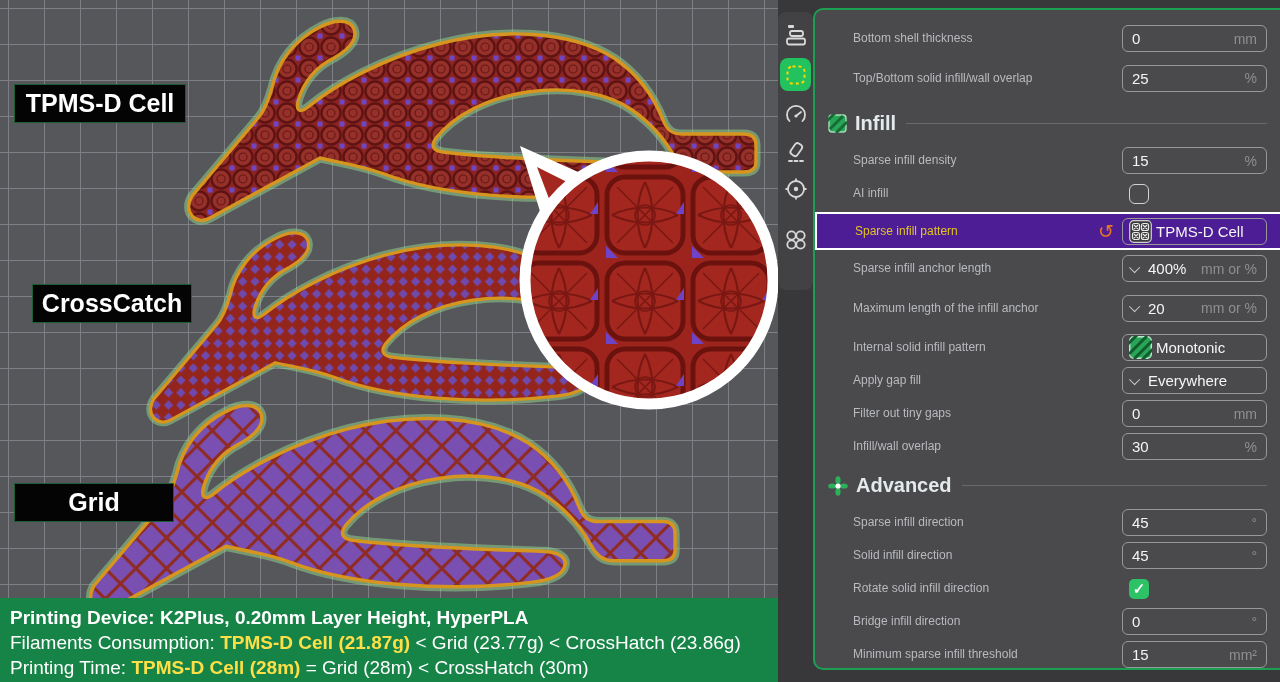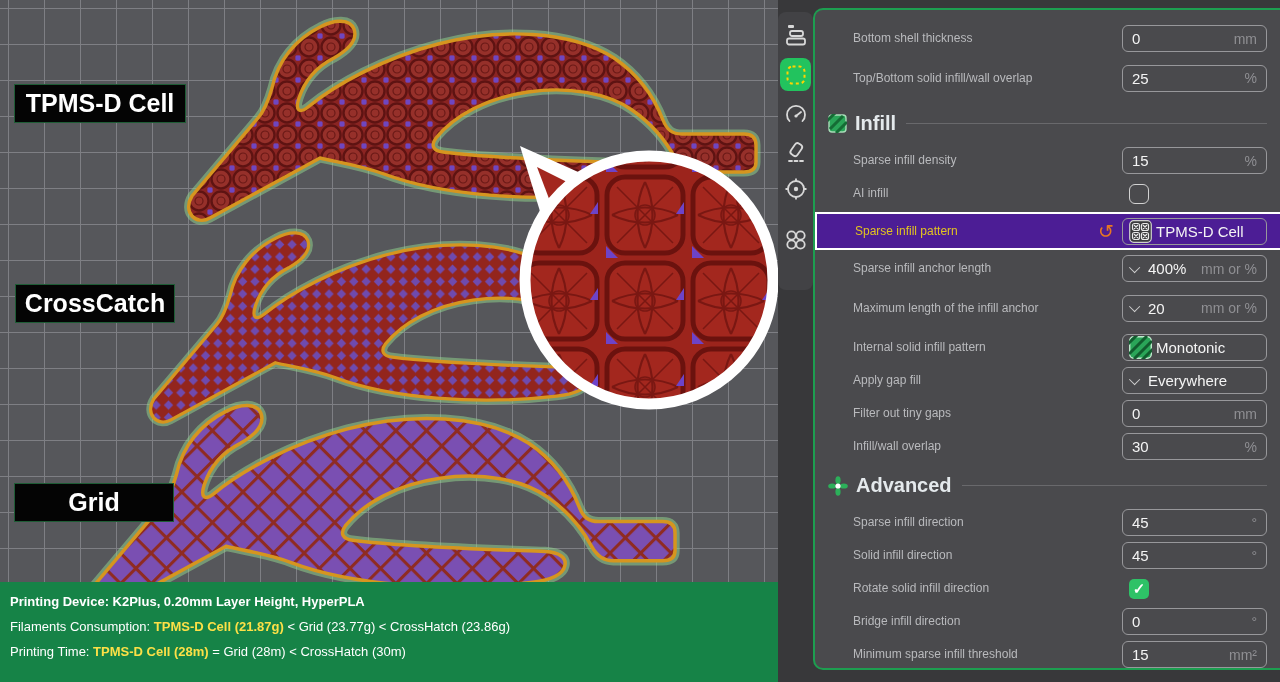--- a/index.html
+++ b/index.html
@@ -8,26 +8,26 @@
 
   
   .viewport{position:absolute;left:0;top:0;width:778px;height:682px;overflow:hidden;
     background-color:#56575b;
     background-image:linear-gradient(#7e7f84 1px, transparent 1px),linear-gradient(90deg,#7e7f84 1px, transparent 1px);
     background-size:36px 36px;background-position:8px 8px;}
   .models-svg{position:absolute;left:0;top:0;}
   .model-label{position:absolute;background:#040404;color:#fff;font-weight:bold;font-size:25px;
     display:flex;align-items:center;justify-content:center;border:1px solid rgba(45,140,80,.65);}
   .label-tpms{left:14px;top:84px;width:170px;height:37px;}
-  .label-cross{left:15px;top:284px;width:158px;height:37px;}
+  .label-cross{left:32px;top:284px;width:158px;height:37px;}
   .label-grid{left:14px;top:483px;width:158px;height:37px;}
 
   
-  .banner{position:absolute;left:0;bottom:0;width:778px;height:100px;background:#168347;color:#fff;
-    padding:7px 0 0 10px;box-sizing:border-box;font-size:13px;line-height:25px;white-space:nowrap;}
+  .banner{position:absolute;left:0;bottom:0;width:778px;height:84px;background:#168347;color:#fff;
+    padding:7px 0 0 10px;box-sizing:border-box;font-size:19px;line-height:25px;white-space:nowrap;}
   .banner .b1{font-weight:bold;}
   .banner .hl{color:#fde047;font-weight:bold;}
 
   
   .sidebar{position:absolute;left:778px;top:12px;width:35px;height:278px;background:#424245;border-radius:8px;
     display:flex;flex-direction:column;align-items:center;padding-top:9px;box-sizing:border-box;gap:11px;}
   .side-btn{width:26px;height:26px;display:flex;align-items:center;justify-content:center;flex:0 0 auto;}
   .side-btn.active{width:31px;height:33px;background:#22c35e;border-radius:8px;}
   .side-btn svg{display:block;}
   .side-btn.gap-before{margin-top:14px;}

